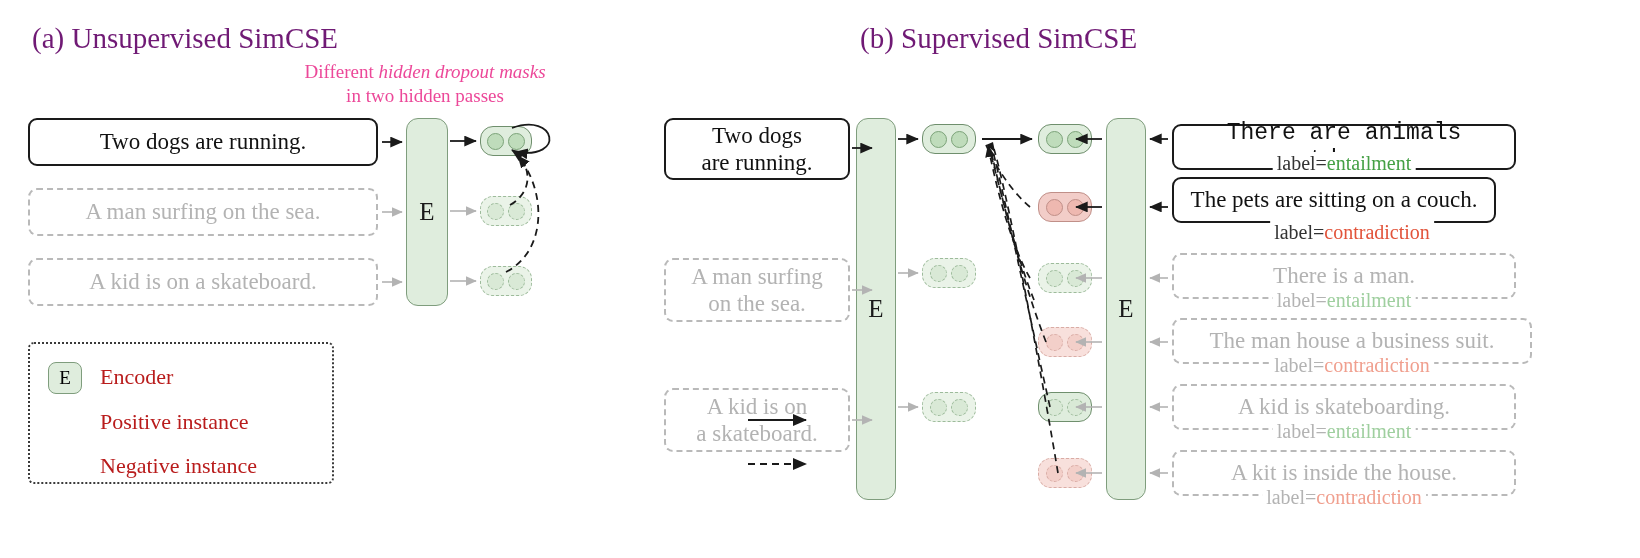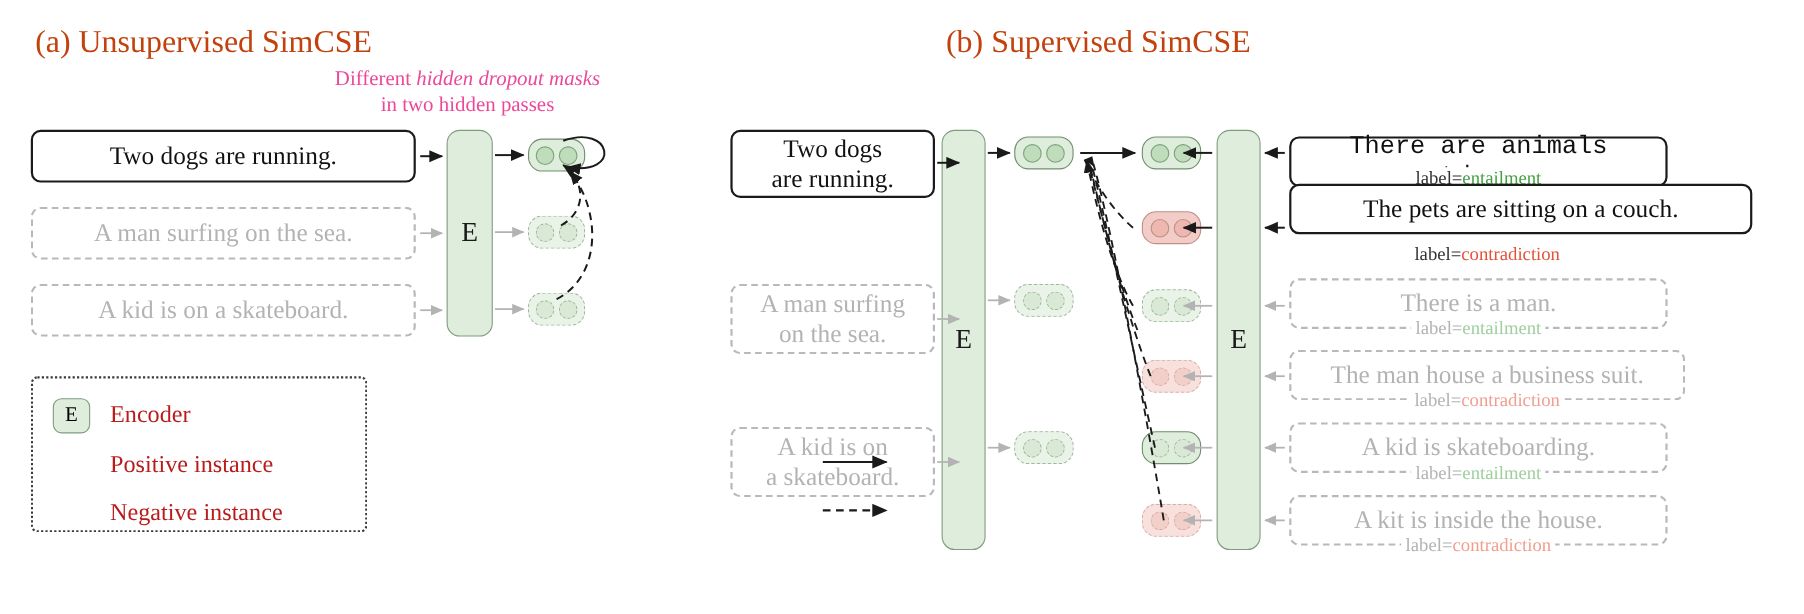--- a/index.html
+++ b/index.html
@@ -14,21 +14,21 @@
     font-family: "Liberation Serif", serif;
     overflow: hidden;
   }
   .panel { position: absolute; top: 0; height: 558px; }
   #panel-a { left: 0; width: 700px; }
   #panel-b { left: 700px; width: 940px; }
 
   .panel-title {
     position: absolute;
     font-size: 29px;
-    color: #c2410c;
+    color: #701a75;
     white-space: nowrap;
     font-family: "Liberation Serif", serif;
   }
 
   
   .sent {
     position: absolute;
     box-sizing: border-box;
     display: flex;
     align-items: center;
@@ -84,21 +84,21 @@
     box-sizing: border-box;
   }
   .dot-g { background: #bfdcbb; border: 1.5px solid #7ca379; }
   .dot-gd { background: #d9e9d6; border: 1.3px dashed #9dbb9b; }
   .dot-r { background: #eeb8b0; border: 1.5px solid #c08f88; }
   .dot-rd { background: #f3cfc9; border: 1.3px dashed #d9aca5; }
 
   
   .label-row {
     position: absolute;
-    font-size: 17px;
+    font-size: 20px;
     color: #333;
     white-space: nowrap;
     font-family: "Liberation Serif", serif;
   }
   .label-row .val-ent { color: #45a045; }
   .label-row .val-con { color: #e2533a; }
   .label-row.faded { color: #b3b3b3; }
   .label-row.faded .val-ent { color: #9fcf9f; }
   .label-row.faded .val-con { color: #f09f8e; }
 
@@ -228,21 +228,21 @@
   <div class="emb dash-r" style="left:338px; top:458px; width:54px; height:30px;">
     <span class="dot dot-rd"></span>
     <span class="dot dot-rd"></span>
   </div>
 
   <div class="encoder" style="left:406px; top:118px; width:40px; height:382px;">E</div>
 
   <div class="sent solid" style="left:472px; top:124px; width:344px; height:46px;font-family:Liberation Mono, monospace;">There are animals outdoors.</div>
   <div class="label-row" style="left:644px; top:152px; transform:translateX(-50%); background:#fff; padding:0 4px;"><span>label=</span><span class="val-ent">entailment</span></div>
 
-  <div class="sent solid" style="left:472px; top:167px; width:421px; height:46px;">The pets are sitting on a couch.</div>
+  <div class="sent solid" style="left:472px; top:177px; width:324px; height:46px;">The pets are sitting on a couch.</div>
   <div class="label-row" style="left:652px; top:221px; transform:translateX(-50%); background:#fff; padding:0 4px;"><span>label=</span><span class="val-con">contradiction</span></div>
 
   <div class="sent dashed" style="left:472px; top:253px; width:344px; height:46px;">There is a man.</div>
   <div class="label-row faded" style="left:644px; top:289px; transform:translateX(-50%); background:#fff; padding:0 4px;"><span>label=</span><span class="val-ent">entailment</span></div>
 
   <div class="sent dashed" style="left:472px; top:318px; width:360px; height:46px;">The man house a business suit.</div>
   <div class="label-row faded" style="left:652px; top:354px; transform:translateX(-50%); background:#fff; padding:0 4px;"><span>label=</span><span class="val-con">contradiction</span></div>
 
   <div class="sent dashed" style="left:472px; top:384px; width:344px; height:46px;">A kid is skateboarding.</div>
   <div class="label-row faded" style="left:644px; top:420px; transform:translateX(-50%); background:#fff; padding:0 4px;"><span>label=</span><span class="val-ent">entailment</span></div>

